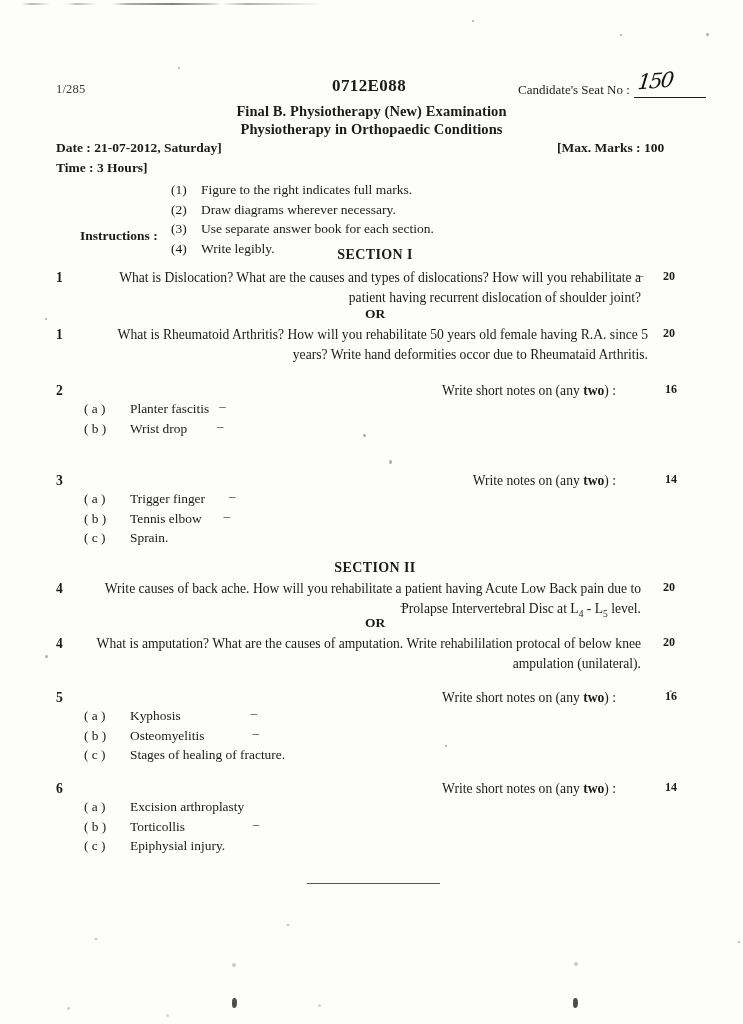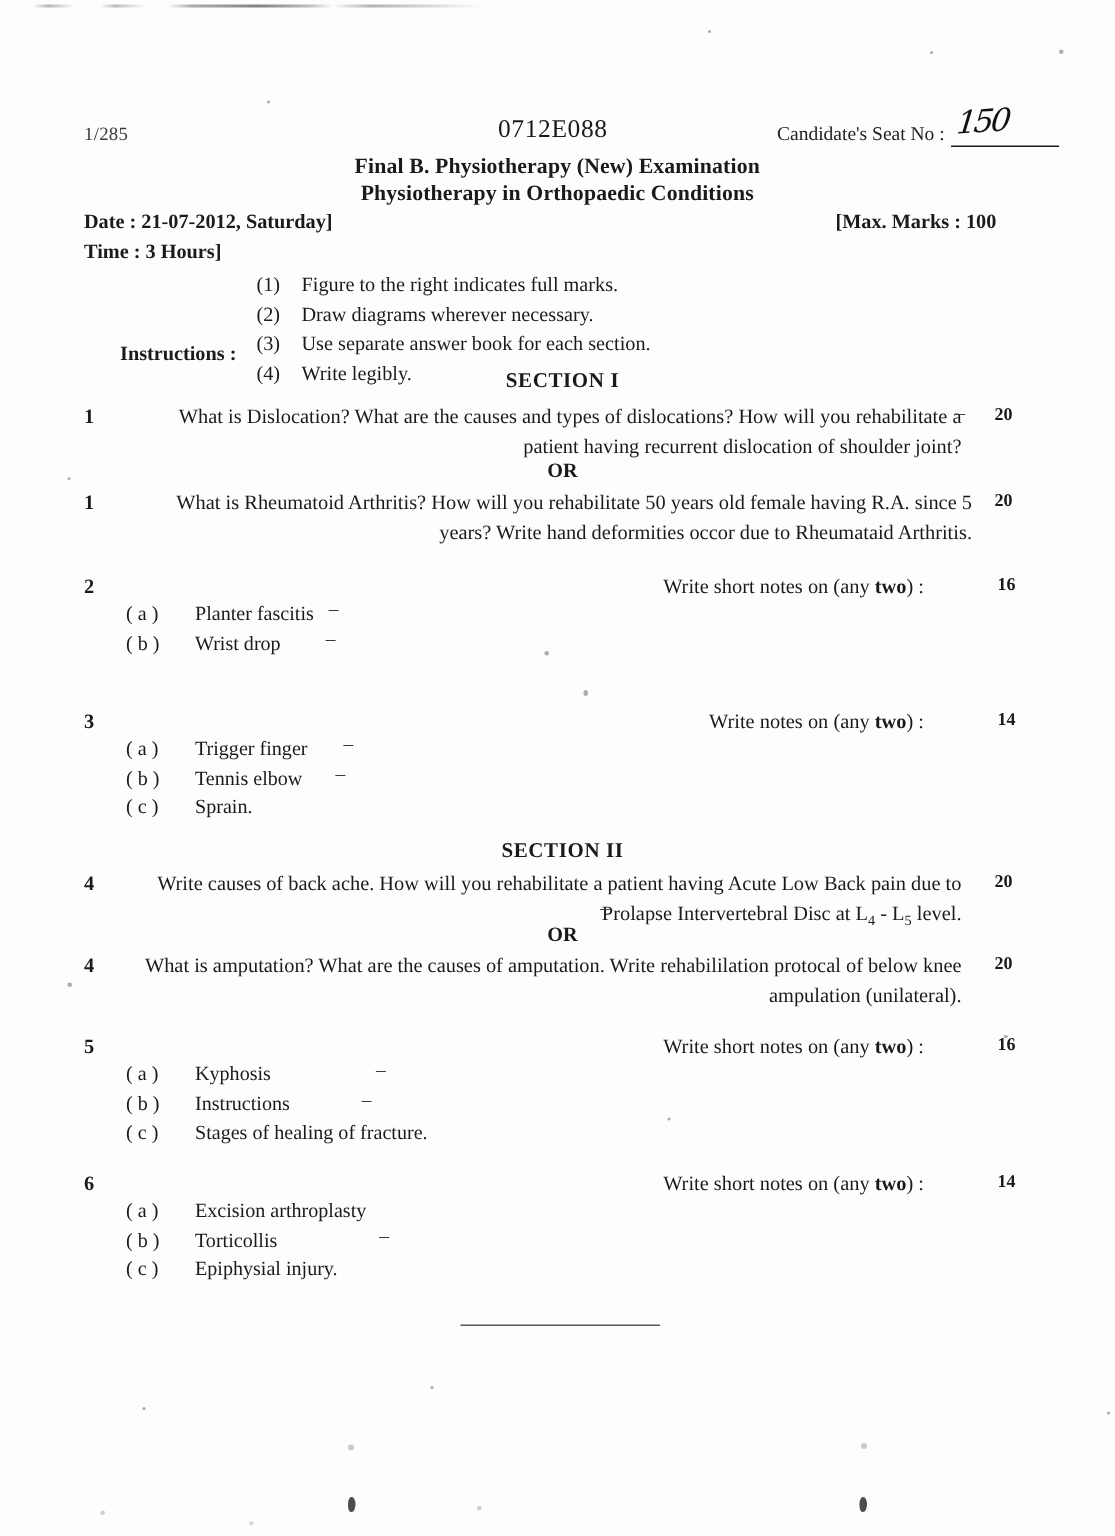--- a/index.html
+++ b/index.html
@@ -49,21 +49,21 @@
   }
 
   .abs { position: absolute; }
 
   .small-head {
     font-size: 12.5px;
     letter-spacing: .2px;
     color: #3a3a3a;
   }
   .code {
-    font-weight: normal;
+    font-weight: bold;
     font-size: 17px;
     letter-spacing: .4px;
   }
   .seat-label {
     font-size: 13px;
     color: #222;
   }
   .seat-line {
     display: inline-block;
     border-bottom: 1.3px solid #1a1a1a;
@@ -302,21 +302,21 @@
   <div class="abs q" style="left:56px;top:688px;width:560px;">
     <span class="q-num">5</span>
     <div class="q-body">Write short notes on (any <b>two</b>) :</div>
   </div>
   <div class="abs q-marks" style="left:665px;top:689px;">16</div>
   <div class="abs" style="left:56px;top:706px;width:420px;">
     <div class="sub-row">
       <span class="sub-tag">( a )</span><span>Kyphosis</span><span class="tick" style="margin-left:70px;">–</span>
     </div>
     <div class="sub-row">
-      <span class="sub-tag">( b )</span><span>Instructions</span><span class="tick" style="margin-left:48px;">–</span>
+      <span class="sub-tag">( b )</span><span>Osteomyelitis</span><span class="tick" style="margin-left:48px;">–</span>
     </div>
     <div class="sub-row">
       <span class="sub-tag">( c )</span><span>Stages of healing of fracture.</span>
     </div>
   </div>
 
   <div class="abs q" style="left:56px;top:779px;width:560px;">
     <span class="q-num">6</span>
     <div class="q-body">Write short notes on (any <b>two</b>) :</div>
   </div>

